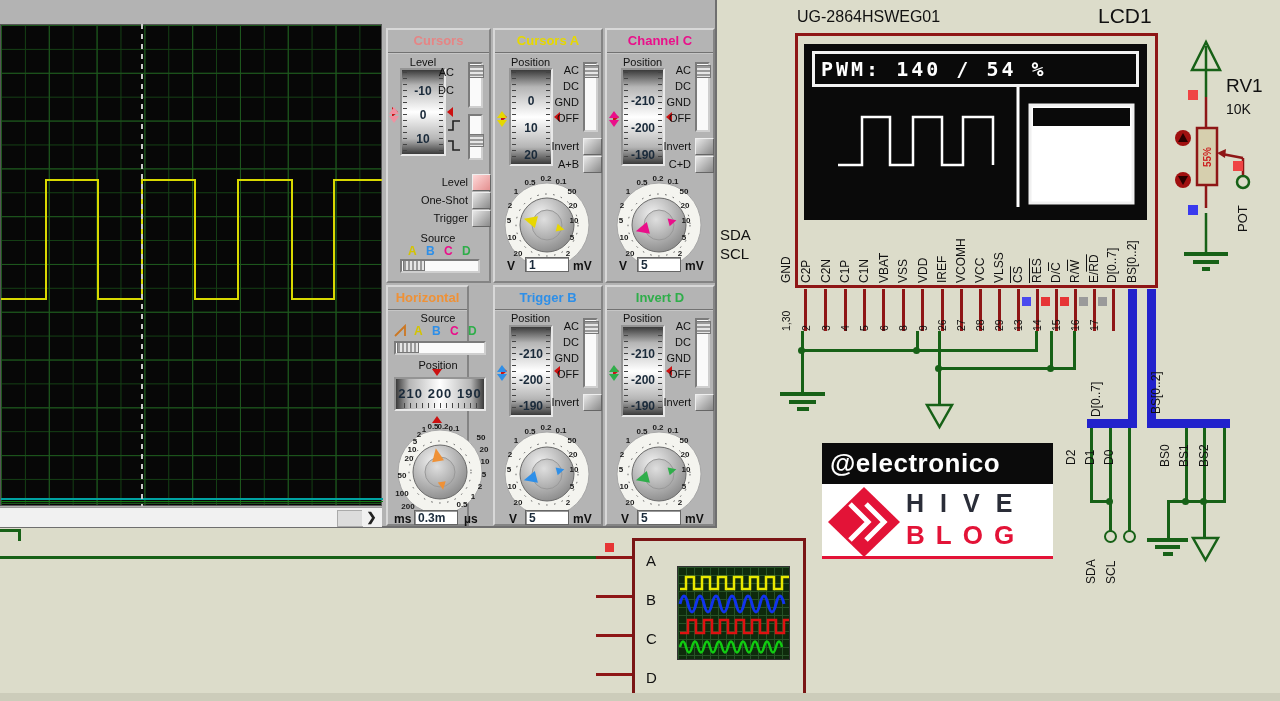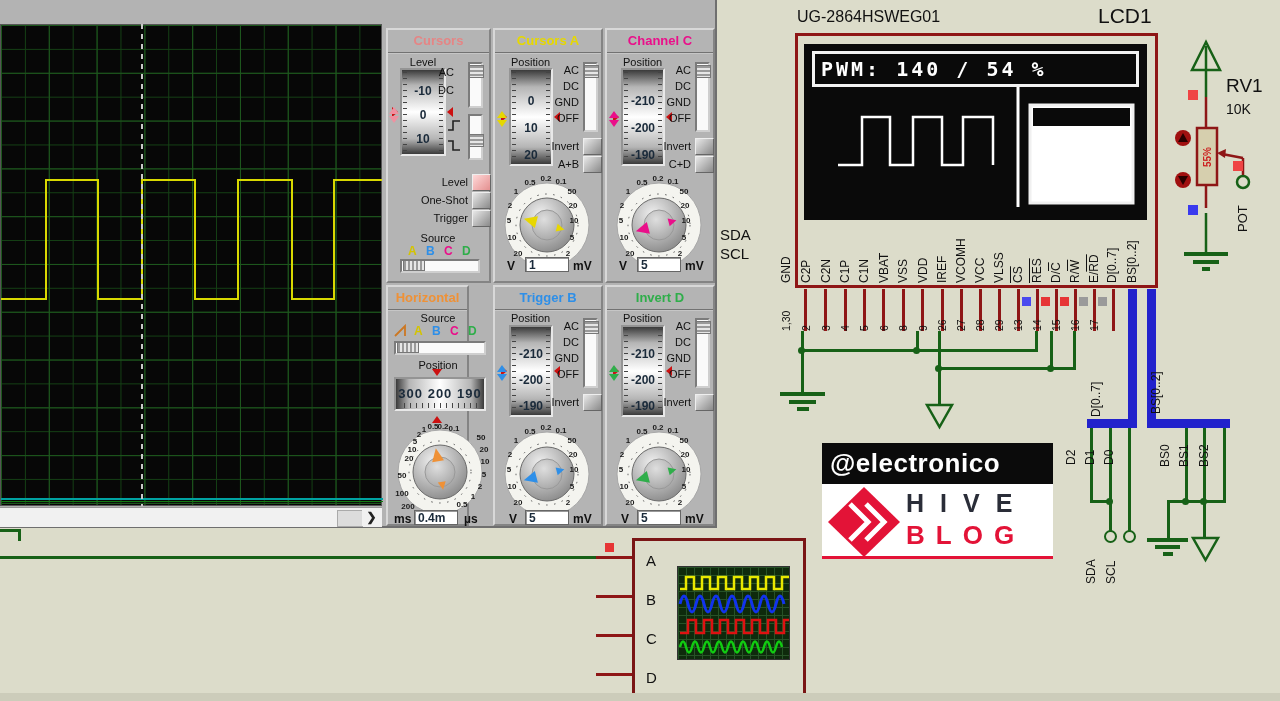--- a/index.html
+++ b/index.html
@@ -482,21 +482,21 @@
       <span class="a chlet" style="left:26px;top:37px;color:#d4c400">A</span>
       <span class="a chlet" style="left:44px;top:37px;color:#2e8fe8">B</span>
       <span class="a chlet" style="left:62px;top:37px;color:#ea0f8a">C</span>
       <span class="a chlet" style="left:80px;top:37px;color:#2fae4a">D</span>
       <div class="htrack" style="left:6px;top:54px;width:92px">
         <div class="hthumb" style="left:1px"></div>
       </div>
       <div class="lab" style="left:0;top:72px;width:100px;text-align:center">Position</div>
       <div class="arrD" style="left:44px;top:82px;border-top-color:#cc1111"></div>
       <div class="htumbler" style="left:6px;top:90px;width:92px;height:34px">
-        <div class="a" style="left:0;top:7px;width:100%;text-align:center;font-size:13px;font-weight:bold;color:#1a2a3a;letter-spacing:1px">300 200 190</div>
+        <div class="a" style="left:0;top:7px;width:100%;text-align:center;font-size:13px;font-weight:bold;color:#1a2a3a;letter-spacing:1px">210 200 190</div>
         <div class="a" style="left:8px;top:24px;width:74px;height:5px;background:repeating-linear-gradient(90deg,#444 0 1px,transparent 1px 6px)"></div>
       </div>
       <div class="arrU" style="left:44px;top:124px;border-bottom-color:#cc1111"></div>
       <svg class="a" style="left:0;top:132px" width="105" height="96" viewBox="0 0 105 96">
         <circle cx="52" cy="53" r="42" fill="#f4f4ef" stroke="#a8a8a8"></circle>
         <circle cx="52" cy="53" r="31" fill="none" stroke="#555" stroke-dasharray="1.5,6.5"></circle>
         <circle cx="52" cy="53" r="27" fill="url(#kg)" stroke="#6a6a6a"></circle>
         <circle cx="52" cy="53" r="15" fill="url(#kg2)" stroke="#999"></circle>
         <g transform="rotate(-10 52 53)">
           <polygon points="52,29 46,42 58,42" fill="#ef9136"></polygon>
@@ -515,21 +515,21 @@
         <text class="dialtxt" x="20" y="90" text-anchor="middle">200</text>
         <text class="dialtxt" x="93" y="21" text-anchor="middle">50</text>
         <text class="dialtxt" x="96" y="33" text-anchor="middle">20</text>
         <text class="dialtxt" x="97" y="45" text-anchor="middle">10</text>
         <text class="dialtxt" x="96" y="58" text-anchor="middle">5</text>
         <text class="dialtxt" x="92" y="70" text-anchor="middle">2</text>
         <text class="dialtxt" x="85" y="80" text-anchor="middle">1</text>
         <text class="dialtxt" x="74" y="88" text-anchor="middle">0.5</text>
       </svg>
       <span class="unit" style="left:6px;top:225px">ms</span>
-      <div class="vbox" style="left:26px;top:223px;width:44px">0.4m</div>
+      <div class="vbox" style="left:26px;top:223px;width:44px">0.3m</div>
       <span class="unit" style="left:76px;top:225px">µs</span>
     </div>
 
     <div class="sect" style="left:493px;top:285px;width:110px;height:241px">
       <div class="sect-h" style="color:#2e8fe8">Trigger B</div>
       <div class="lab" style="left:16px;top:25px">Position</div>
       <div class="tumbler" style="left:14px;top:38px;width:44px;height:92px">
         <span class="tval" style="top:20px">-210</span>
         <span class="tval" style="top:46px">-200</span>
         <span class="tval" style="top:72px">-190</span>

